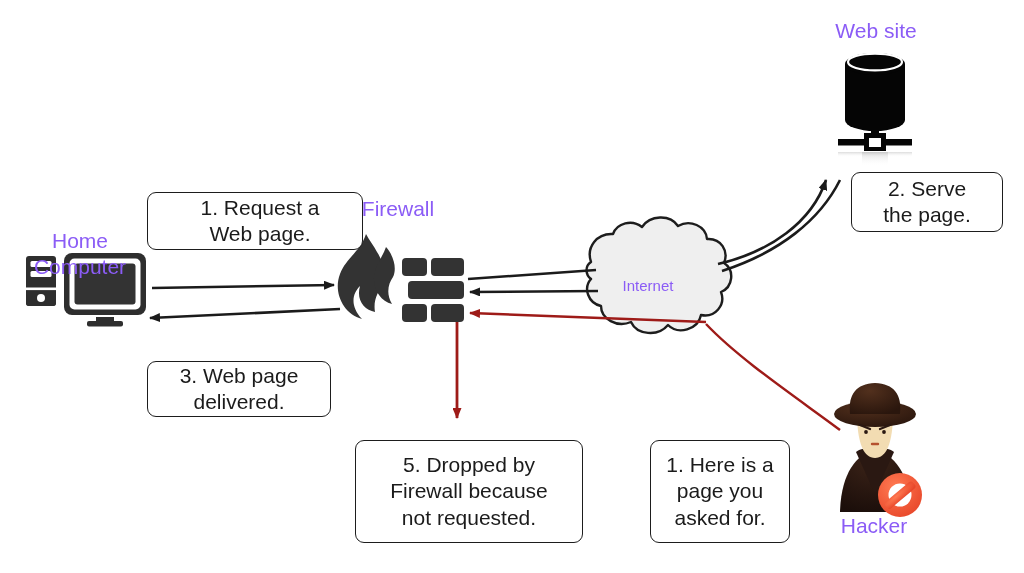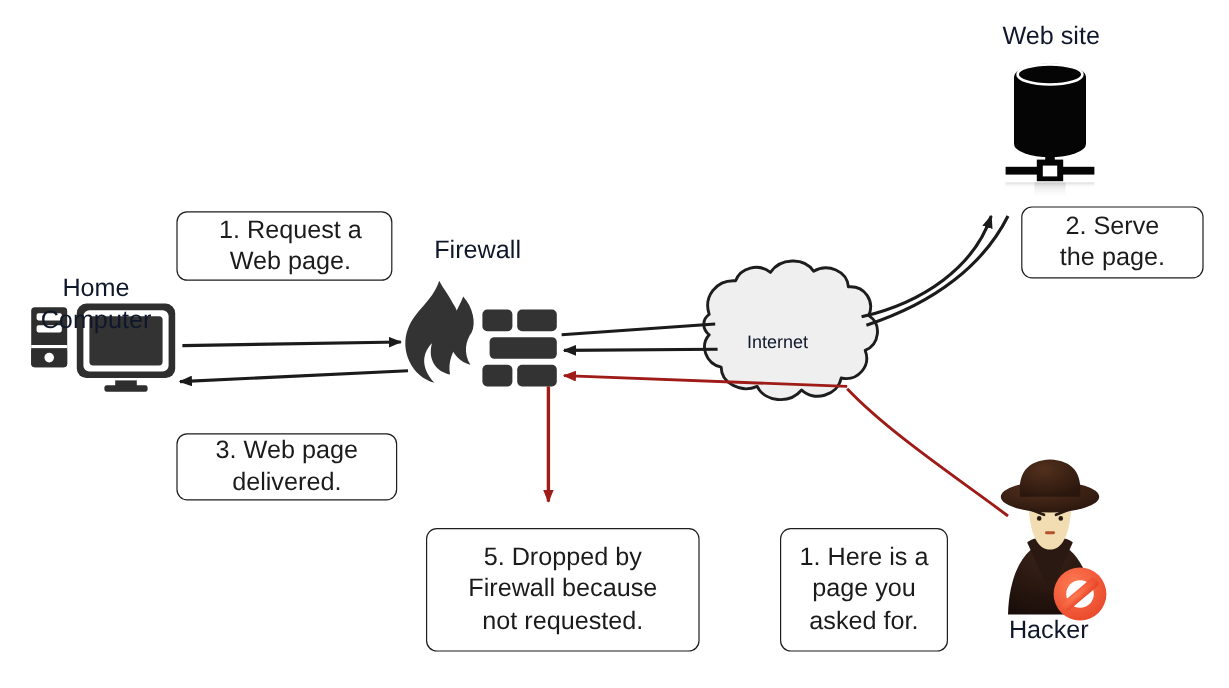--- a/index.html
+++ b/index.html
@@ -24,21 +24,21 @@
     position: absolute;
     left: 0; top: 0;
     width: 1024px; height: 573px;
   }
   
   .lbl {
     position: absolute;
     text-align: center;
     line-height: 1.22;
     font-size: 21px;
-    color: #0f172a;
+    color: #8b5cf6;
     white-space: pre-line;
   }
   #label-home      { left: 14px;  top: 192px; width: 132px; margin-top: 36px; }
   #label-firewall  { left: 340px; top: 196px; width: 116px; }
   #label-internet  { left: 578px; top: 277px; width: 140px; font-size: 15px; }
   #label-website   { left: 815px; top: 18px;  width: 122px; }
   #label-hacker    { left: 812px; top: 513px; width: 124px; text-align: center; }
 
   
   .callout {
@@ -49,21 +49,21 @@
     display: flex;
     align-items: center;
     justify-content: center;
     text-align: center;
     font-size: 21px;
     line-height: 1.25;
     color: #1b1b1b;
     white-space: pre-line;
     padding: 2px 6px;
   }
-  #callout-request  { left: 147px; top: 176px; width: 180px; height: 58px; padding-left: 16px; }
+  #callout-request  { left: 147px; top: 192px; width: 216px; height: 58px; padding-left: 16px; }
   #callout-delivered{ left: 147px; top: 361px; width: 184px; height: 56px; }
   #callout-dropped  { left: 355px; top: 440px; width: 228px; height: 103px; }
   #callout-hereis   { left: 650px; top: 440px; width: 140px; height: 103px; }
   #callout-serve    { left: 851px; top: 172px; width: 152px; height: 60px; }
 </style>
 </head>
 <body>
 
 <div id="stage">
 

